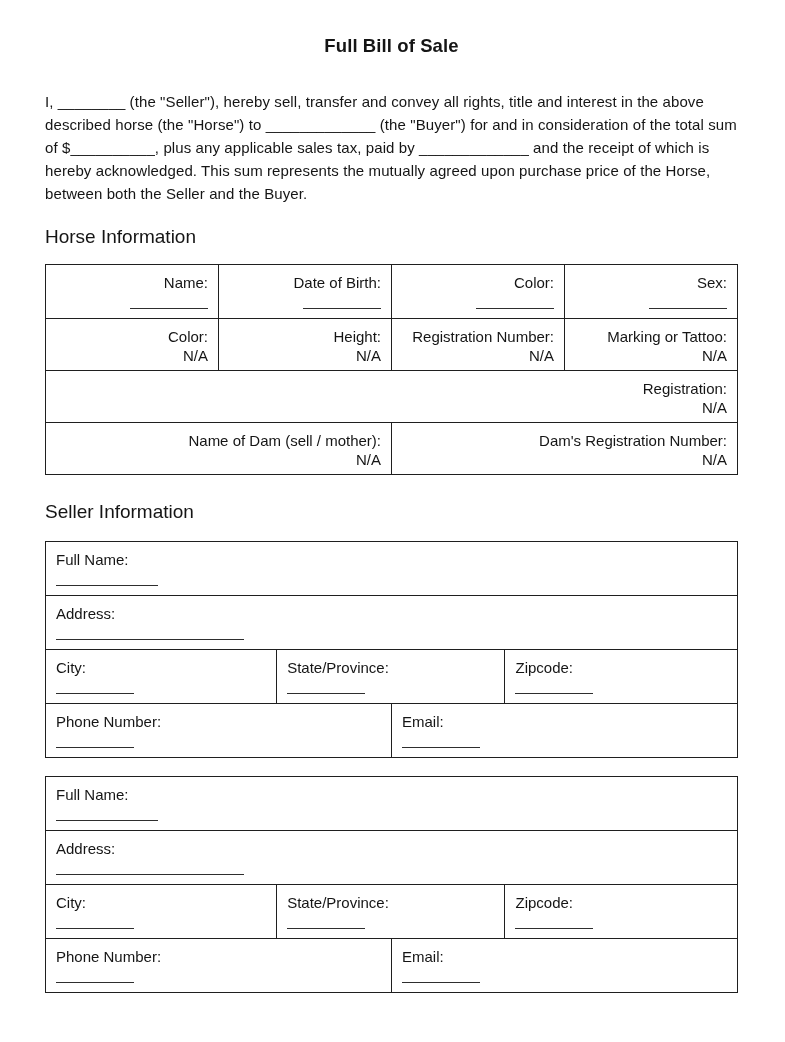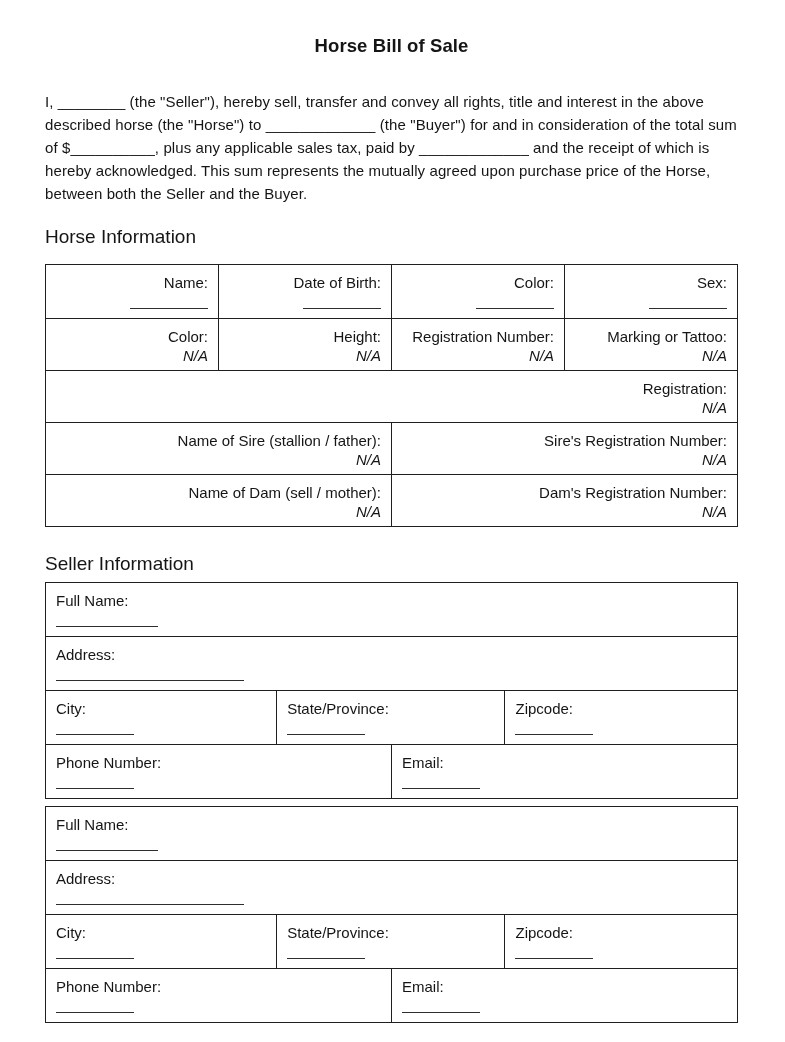--- a/index.html
+++ b/index.html
@@ -37,47 +37,47 @@
     font-weight: normal;
   }
   .heading-horse  { margin-top: 21px; }
   .heading-party  { margin-top: 26px; }
   table {
     border-collapse: collapse;
     width: 100%;
     table-layout: fixed;
   }
   .tbl-horse { margin-top: 16px; text-align: right; }
-  .tbl-party { margin-top: 7px; }
+  .tbl-party { margin-top: 18px; }
   td {
     border: 1.5px solid #1f1f1f;
     vertical-align: top;
     padding: 8px 10px 5px 10px;
     font-size: 15px;
     line-height: 19px;
   }
   tr { height: 51px; }
   .lbl   { white-space: nowrap; }
-  .value { white-space: nowrap; font-style: italic; }
+  .value { white-space: nowrap; }
   .blank-line { margin-top: 2px; }
   .blank {
     display: inline-block;
     height: 12px;
     border-bottom: 1.6px solid #2e2e2e;
   }
   .w78  { width: 78px; }
   .w102 { width: 102px; }
   .w188 { width: 188px; }
 </style>
 </head>
 <body>
 
 <div class="page">
 
-  <h1 class="doc-title">Horse Bill of Sale</h1>
+  <h1 class="doc-title">Full Bill of Sale</h1>
 
   <p class="intro">I, ________ (the "Seller"), hereby sell, transfer and convey all rights, title and interest in the above described horse (the "Horse") to _____________ (the "Buyer") for and in consideration of the total sum of $__________, plus any applicable sales tax, paid by _____________ and the receipt of which is hereby acknowledged. This sum represents the mutually agreed upon purchase price of the Horse, between both the Seller and the Buyer.</p>
 
   <h2 class="section-heading heading-horse">Horse Information</h2>
 
   <table class="tbl-horse">
     <colgroup>
         <col style="width:25%">
         <col style="width:25%">
         <col style="width:25%">
@@ -121,30 +121,20 @@
       </td>
     </tr>
     <tr>
       <td colspan="4">
         <div class="lbl">Registration:</div>
         <div class="value">N/A</div>
       </td>
     </tr>
     <tr>
       <td colspan="2">
-        <div class="lbl">Name of Sire (stallion / father):</div>
-        <div class="value">N/A</div>
-      </td>
-      <td colspan="2">
-        <div class="lbl">Sire's Registration Number:</div>
-        <div class="value">N/A</div>
-      </td>
-    </tr>
-    <tr>
-      <td colspan="2">
         <div class="lbl">Name of Dam (sell / mother):</div>
         <div class="value">N/A</div>
       </td>
       <td colspan="2">
         <div class="lbl">Dam's Registration Number:</div>
         <div class="value">N/A</div>
       </td>
     </tr>
   </tbody>
     </table>

